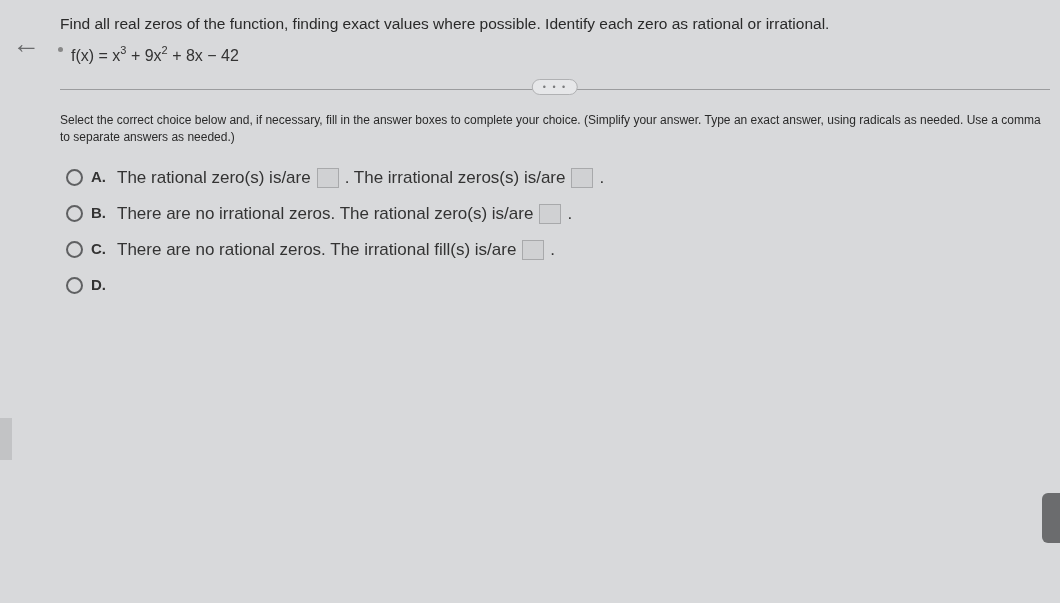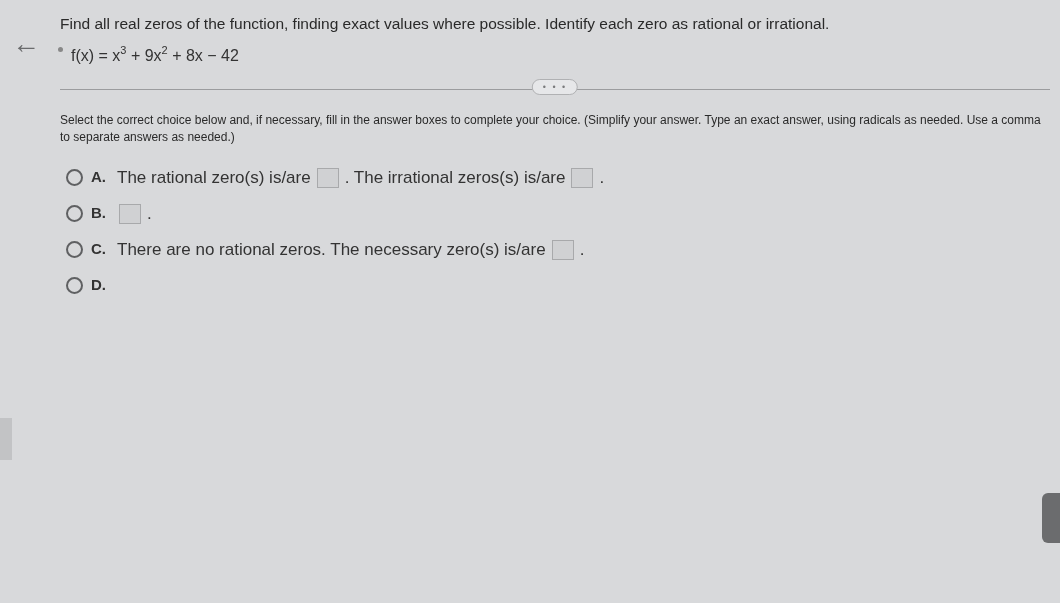--- a/index.html
+++ b/index.html
@@ -178,30 +178,31 @@
           <span>. The irrational zeros(s) is/are</span>
         <span class="answer-box"></span>
           <span>.</span>
       </span>
     </div>
 
     <div class="option">
       <div class="radio"></div>
       <span class="option-label">B.</span>
       <span class="option-text">
+        <span>There are no irrational zeros. The rational zero(s) is/are</span>
         <span class="answer-box"></span>
           <span>.</span>
       </span>
     </div>
 
     <div class="option">
       <div class="radio"></div>
       <span class="option-label">C.</span>
       <span class="option-text">
-        <span>There are no rational zeros. The necessary zero(s) is/are</span>
+        <span>There are no rational zeros. The irrational fill(s) is/are</span>
         <span class="answer-box"></span>
           <span>.</span>
       </span>
     </div>
 
     <div class="option">
       <div class="radio"></div>
       <span class="option-label">D.</span>
     </div>
 

